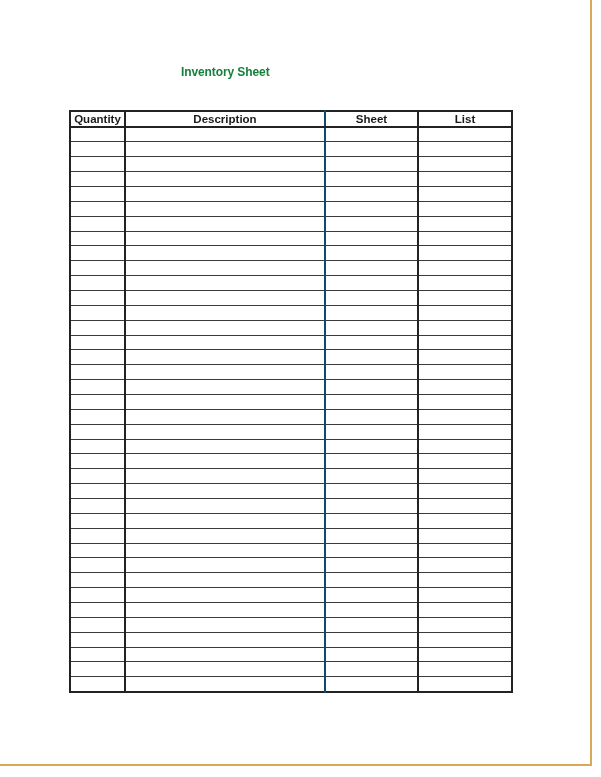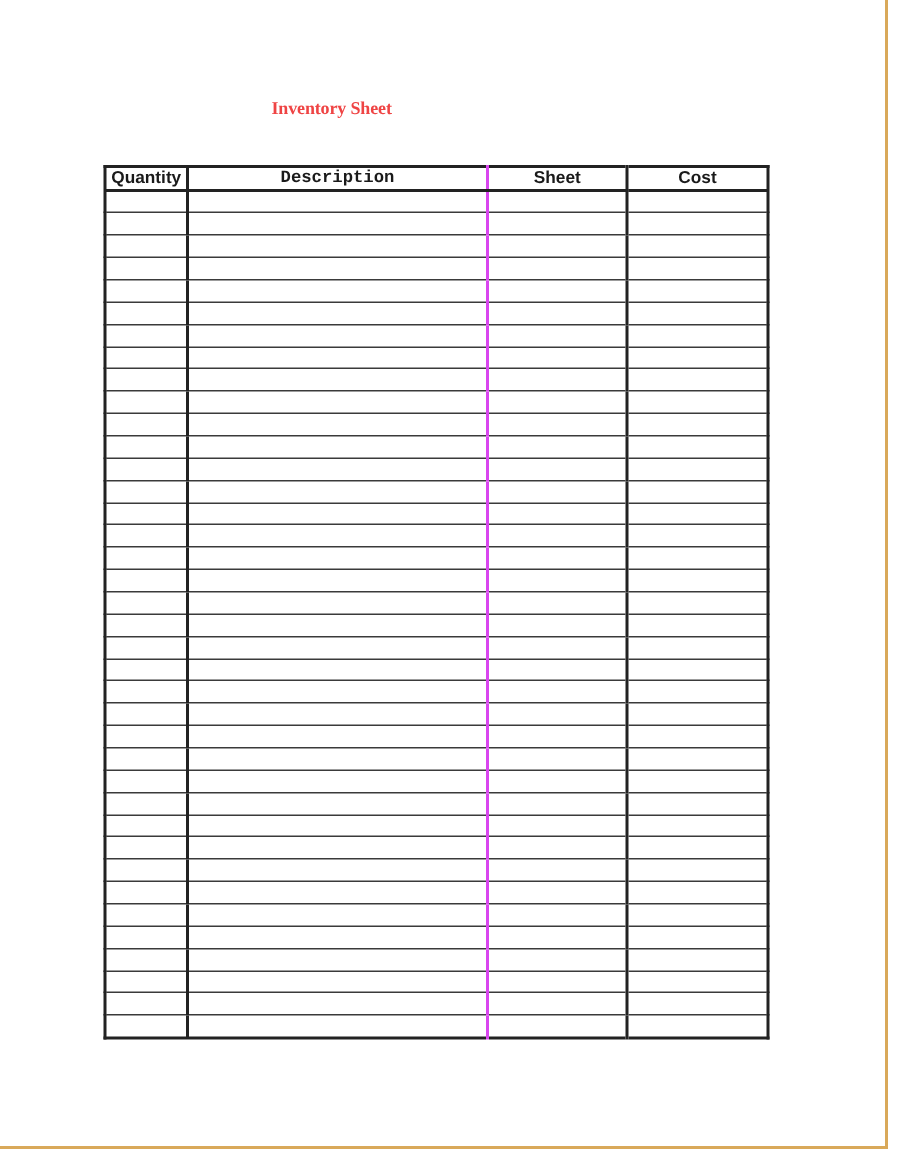--- a/index.html
+++ b/index.html
@@ -1,29 +1,29 @@
 <!DOCTYPE html>
 <html><head>
 <meta charset="utf-8">
 <style>
   html, body { margin:0; padding:0; background:#ffffff; }
   body { width:601px; height:777px; position:relative; overflow:hidden; font-family:"Liberation Sans", sans-serif; }
   .page-border { position:absolute; left:-4px; top:-4px; width:596px; height:770px; border-right:2px solid #d9a95a; border-bottom:2px solid #d9a95a; box-sizing:border-box; }
-  .title { position:absolute; left:181px; top:65px; font-size:12px; font-weight:bold; color:#ef4444; letter-spacing:-0.1px;font-family:Liberation Serif, serif; }
+  .title { position:absolute; left:181px; top:65px; font-size:12px; font-weight:bold; color:#15803d; letter-spacing:-0.1px; }
   table.sheet { position:absolute; left:69px; top:110px; border-collapse:collapse; width:442px; table-layout:fixed; }
   table.sheet th, table.sheet td { border:1px solid #3a3a3a; padding:0; box-sizing:border-box; }
   table.sheet th { height:16px; font-size:11.5px; font-weight:bold; color:#1a1a1a; text-align:center; line-height:14px; border-bottom:2px solid #222;margin-left:44px; }
   table.sheet td { height:14.87px; }
   table.sheet { border:2px solid #222; }
   col.c-qty { width:55px; }
   col.c-desc { width:200px; }
   col.c-list { width:93px; }
   col.c-cost { width:94px; }
   table.sheet td.vq, table.sheet th.vq { border-right:2px solid #222; }
-  table.sheet td.vd, table.sheet th.vd { border-right:2px solid #d946ef;font-family:Liberation Mono, monospace; }
+  table.sheet td.vd, table.sheet th.vd { border-right:2px solid #0c4a6e; }
   table.sheet td.vl, table.sheet th.vl { border-right:2px solid #222; }
 </style>
 </head>
 <body>
 
 <div class="page-border"></div>
 
 <div class="title">Inventory Sheet</div>
 
 <table class="sheet">
@@ -31,21 +31,21 @@
     <col class="c-qty">
       <col class="c-desc">
       <col class="c-list">
       <col class="c-cost">
   </colgroup>
   <thead>
     <tr>
       <th class="vq">Quantity</th>
       <th class="vd">Description</th>
       <th class="vl">Sheet</th>
-      <th>Cost</th>
+      <th>List</th>
     </tr>
   </thead>
   <tbody id="tbody">
       <tr>
         <td class="vq"></td>
         <td class="vd"></td>
         <td class="vl"></td>
         <td></td>
       </tr>
       <tr>

